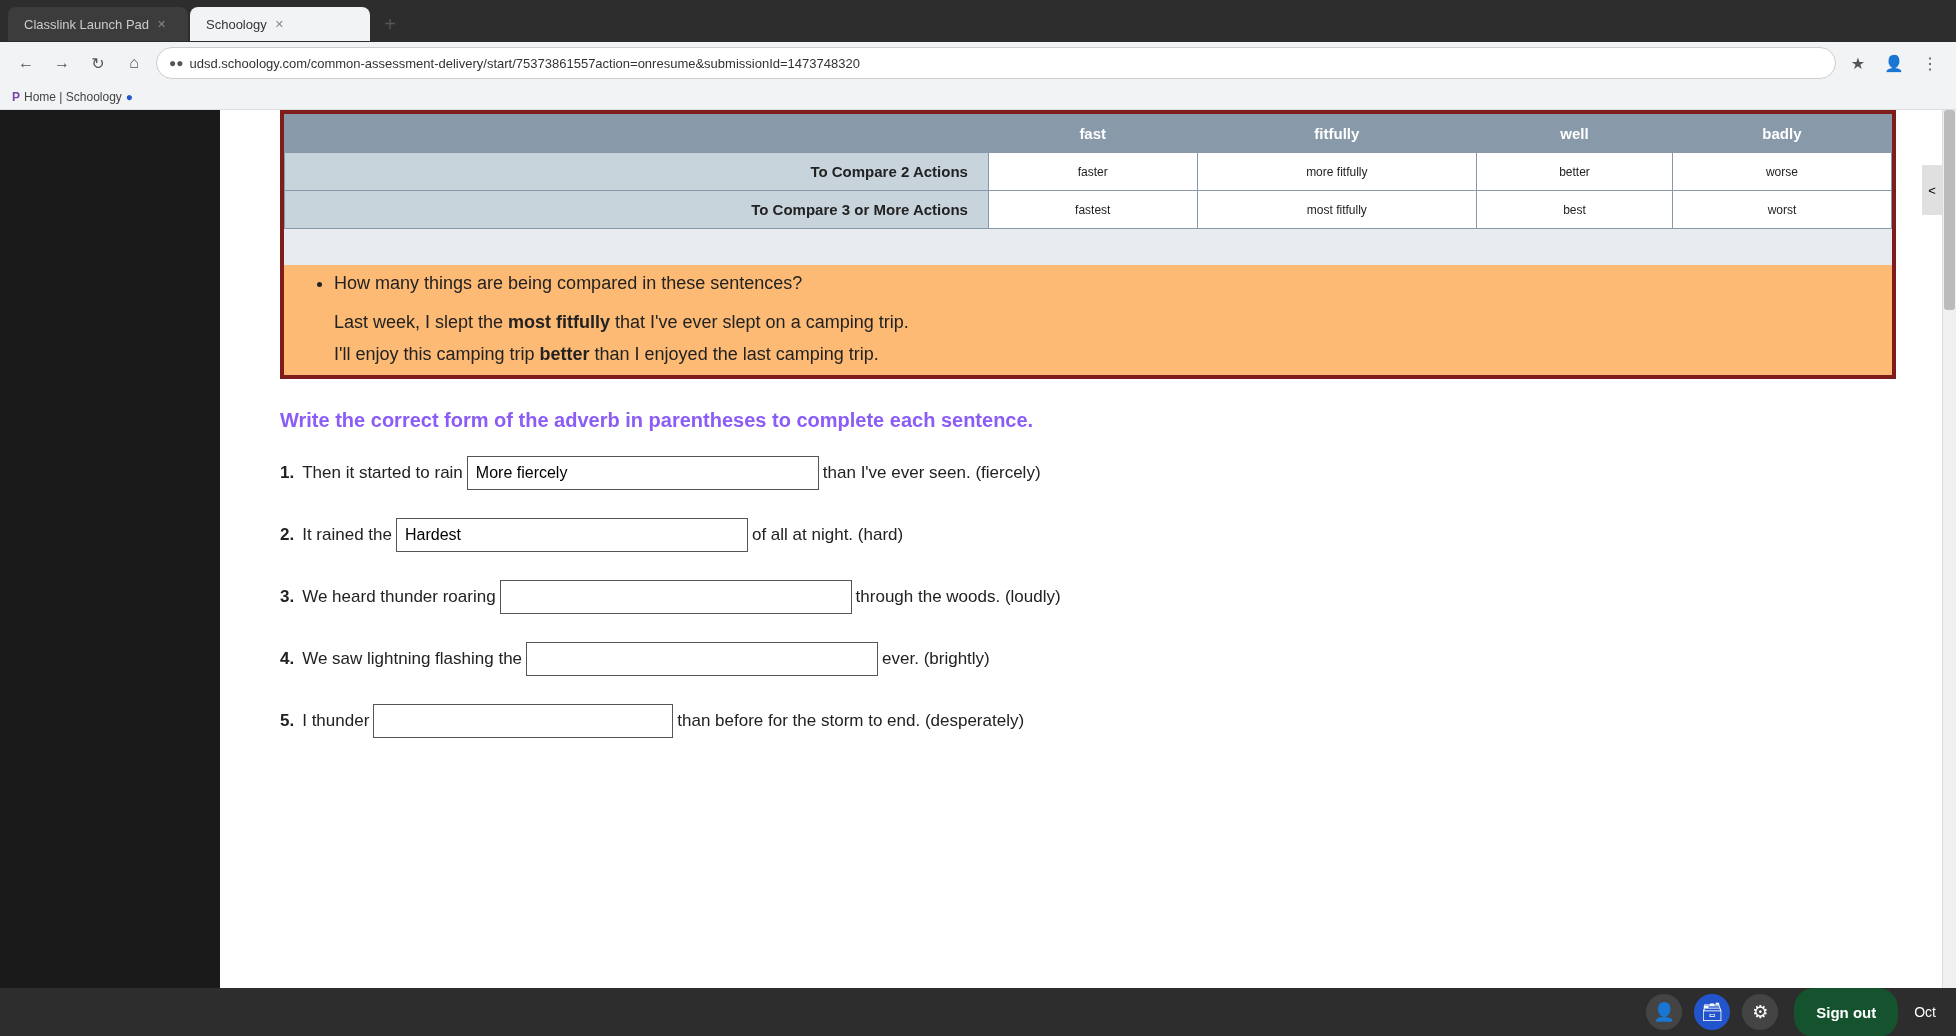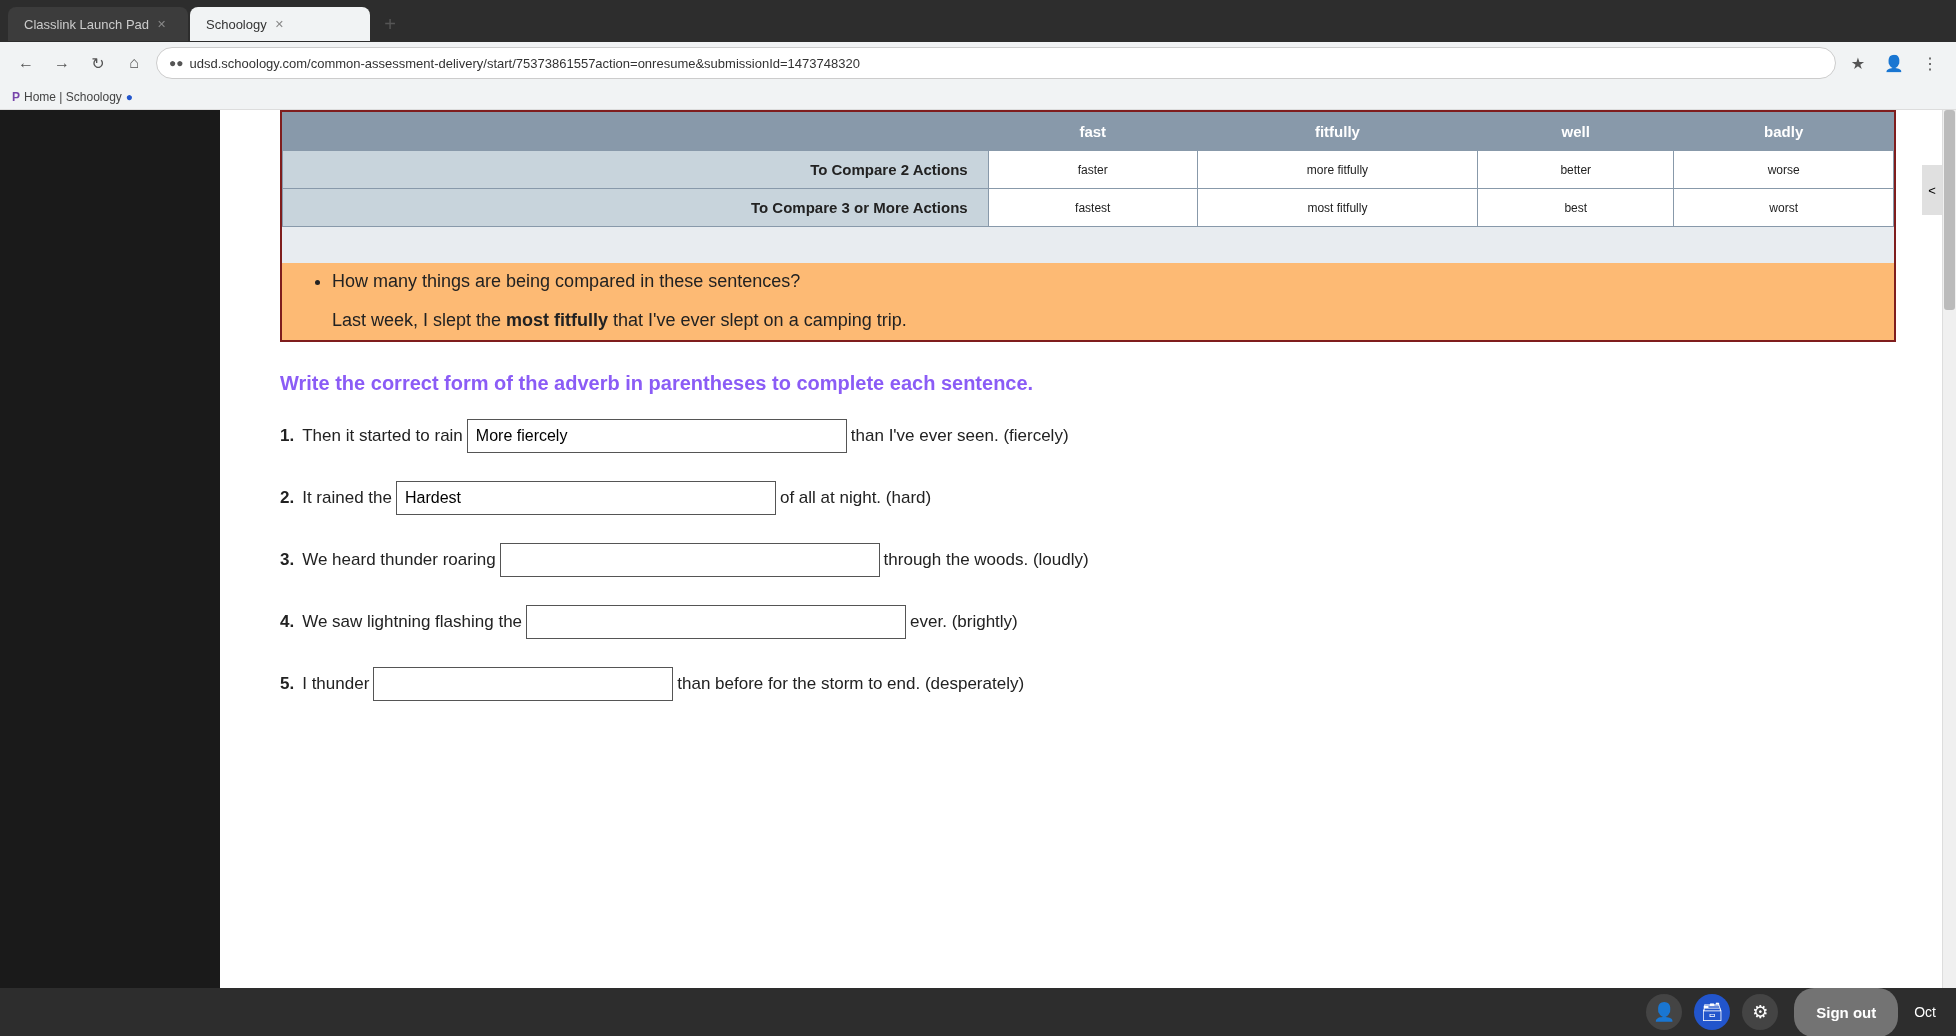--- a/index.html
+++ b/index.html
@@ -149,21 +149,21 @@
     .assessment-body {
       padding: 0 60px 40px 60px;
       background: white;
       min-height: 100%;
       position: relative;
     }
 
     
     .reference-table-section {
       background: #e8ecf0;
-      border: 2px solid #7f1d1d;
+      border: 4px solid #7f1d1d;
       padding: 0;
       margin-bottom: 30px;
       margin-top: 0;
     }
 
     .ref-table {
       width: 100%;
       border-collapse: collapse;
     }
 
@@ -242,21 +242,21 @@
       gap: 4px;
     }
 
     .question-num {
       font-weight: bold;
       margin-right: 4px;
     }
 
     .answer-input {
       height: 34px;
-      width: 380px;
+      width: 352px;
       border: 1px solid #555;
       font-size: 16px;
       padding: 4px 8px;
       outline: none;
     }
 
     
     .bottom-bar {
       position: fixed;
       bottom: 0;
@@ -266,21 +266,21 @@
       background: #2d2d2d;
       display: flex;
       align-items: center;
       justify-content: flex-end;
       padding: 0 20px;
       gap: 16px;
       z-index: 100;
     }
 
     .sign-out-btn {
-      background: #737373;
+      background: #14532d;
       color: white;
       border: none;
       border-radius: 20px;
       padding: 16px 22px;
       font-size: 15px;
       cursor: pointer;
       font-weight: bold;
     }
 
     .bottom-icons {
@@ -396,20 +396,23 @@
         </tbody>
       </table>
 
       <div class="bullet-section">
         <ul>
           <li>How many things are being compared in these sentences?</li>
         </ul>
         <p>
           <span>Last week, I slept the </span><strong>most fitfully</strong><span> that I've ever slept on a camping trip.</span>
         </p>
+        <p>
+          <span>I'll enjoy this camping trip </span><strong>better</strong><span> than I enjoyed the last camping trip.</span>
+        </p>
       </div>
     </div>
 
     <div class="instructions">Write the correct form of the adverb in parentheses to complete each sentence.</div>
 
     <div class="question">
       <span class="question-num">1.</span>
       <span>Then it started to rain</span>
       <input class="answer-input" type="text" value="More fiercely" style="">
       <span>than I've ever seen. (fiercely)</span>

